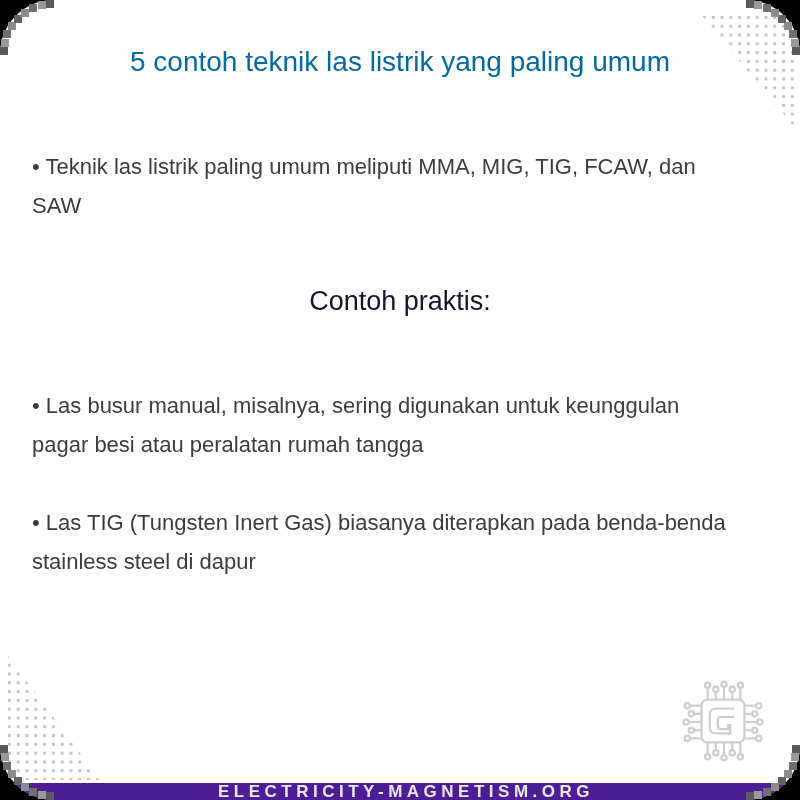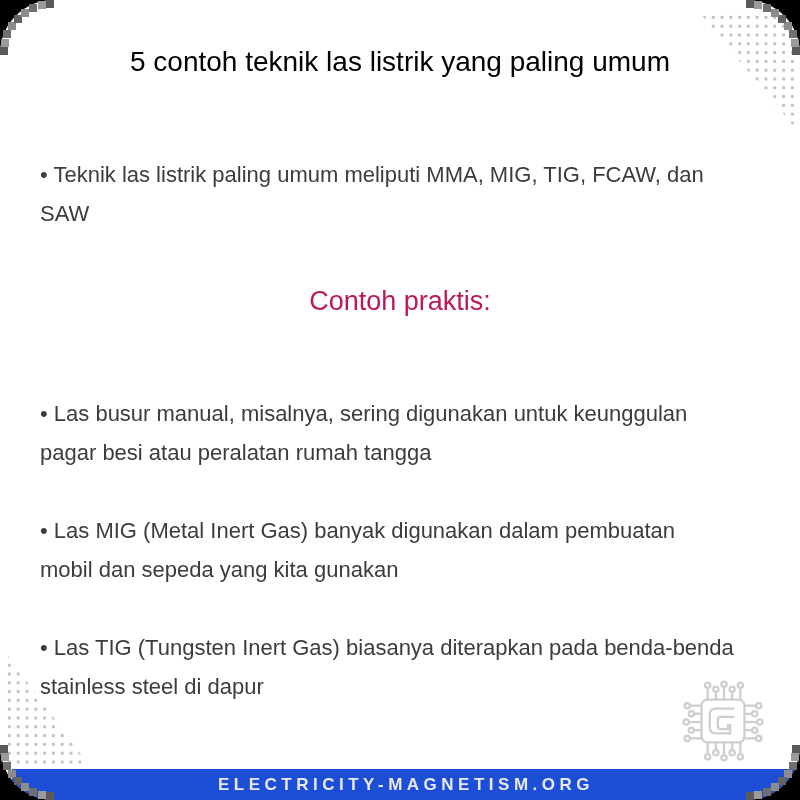--- a/index.html
+++ b/index.html
@@ -60,60 +60,60 @@
   .title {
     position: absolute;
     top: 44px;
     left: 0;
     right: 0;
     margin: 0;
     text-align: center;
     font-size: 28px;
     line-height: 36px;
     font-weight: 400;
-    color: #000000;
+    color: #0369a1;
     z-index: 3;
   }
   .subtitle {
     position: absolute;
     top: 283px;
     left: 0;
     right: 0;
     margin: 0;
     text-align: center;
     font-size: 27px;
     line-height: 36px;
     font-weight: 400;
-    color: #be185d;
+    color: #0f172a;
     z-index: 3;
   }
   .list {
     position: absolute;
     left: 32px;
     right: 24px;
-    margin: 8px;
+    margin: 0;
     padding: 0;
     list-style: none;
     font-size: 22px;
     line-height: 39px;
     font-weight: 400;
     color: #3b3b40;
     white-space: pre-line;
     z-index: 3;
   }
   .list1 { top: 108px; }
   .list2 { top: 347px; }
   
   .footer-bar {
     position: absolute;
     left: 12px;
     right: 0;
     bottom: 0;
-    height: 31px;
-    background: #1d4ed8;
+    height: 17px;
+    background: #4c1d95;
     display: flex;
     align-items: center;
     justify-content: center;
     z-index: 2;
   }
   .footer-bar span {
     font-size: 17px;
     letter-spacing: 4.5px;
     font-weight: 600;
     color: #e9e9e9;
@@ -211,22 +211,20 @@
     <ul class="list list1">
       <li>• Teknik las listrik paling umum meliputi MMA, MIG, TIG, FCAW, dan
 SAW</li>
     </ul>
 
     <h2 class="subtitle">Contoh praktis:</h2>
 
     <ul class="list list2">
       <li>• Las busur manual, misalnya, sering digunakan untuk keunggulan
 pagar besi atau peralatan rumah tangga</li>
-      <li>• Las MIG (Metal Inert Gas) banyak digunakan dalam pembuatan
-mobil dan sepeda yang kita gunakan</li>
       <li>• Las TIG (Tungsten Inert Gas) biasanya diterapkan pada benda-benda
 stainless steel di dapur</li>
       
     </ul>
 
     <div class="footer-bar">
       <span>ELECTRICITY-MAGNETISM.ORG</span>
     </div>
 
   </div>

